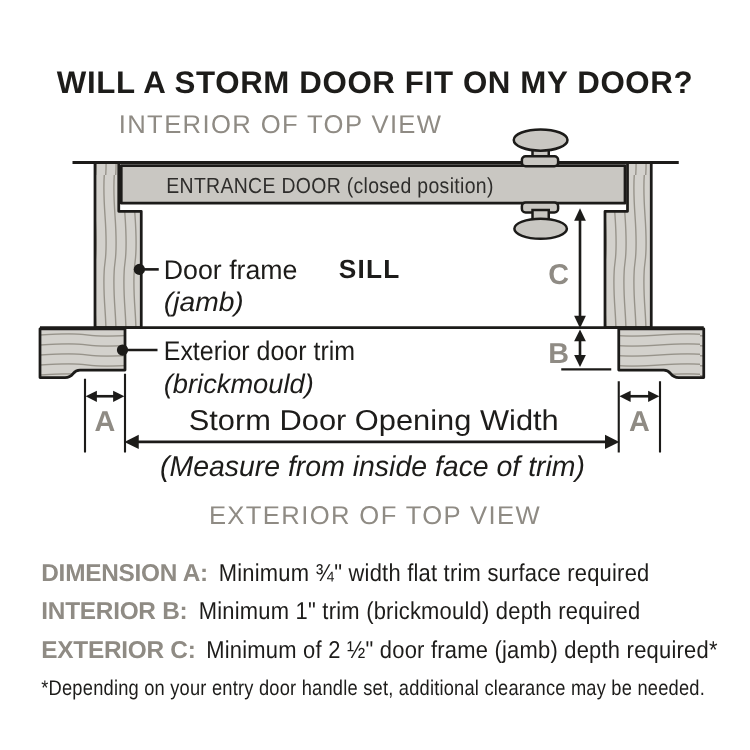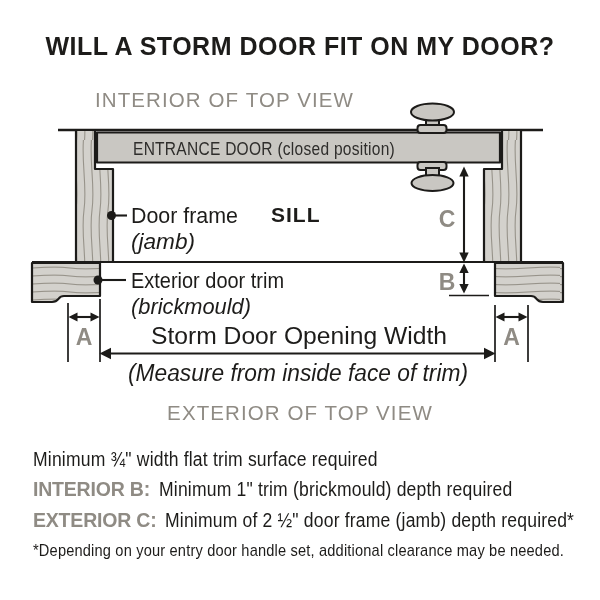--- a/index.html
+++ b/index.html
@@ -2,21 +2,21 @@
 <html><head>
 <meta charset="utf-8">
 <style>
   html,body{margin:0;padding:0;}
   body{
     width:600px;height:600px;background:#ffffff;position:relative;overflow:hidden;
     font-family:"Liberation Sans",sans-serif;color:#1d1c1a;
   }
   .abs{position:absolute;}
   .title{
-    top:32px;left:0;right:0;text-align:center;
+    top:52px;left:0;right:0;text-align:center;
     font-size:25px;font-weight:bold;letter-spacing:.5px;color:#1d1c1a;white-space:nowrap;
   }
   .sec{font-size:20.5px;font-weight:normal;letter-spacing:1.1px;color:#8f8b84;white-space:nowrap;}
   .sec-interior{left:95px;top:88px;}
   .sec-exterior{left:0;right:0;text-align:center;top:401px;}
   .diagram-svg{position:absolute;left:0;top:0;width:600px;height:600px;}
 
   
   .outline{stroke:#1c1b19;stroke-width:2.2;stroke-linejoin:round;}
   .woodv{fill:url(#woodV);}
@@ -140,20 +140,21 @@
   <text class="dletter" x="447" y="290">B</text>
   <text class="dletter" x="84" y="345">A</text>
   <text class="dletter" x="511.5" y="345">A</text>
   <text class="wlabel" x="299" y="344" textLength="296" lengthAdjust="spacingAndGlyphs">Storm Door Opening Width</text>
   <text class="wital" x="298" y="381" textLength="340" lengthAdjust="spacingAndGlyphs">(Measure from inside face of trim)</text>
 </svg>
 
 <div class="abs sec sec-exterior">EXTERIOR OF TOP VIEW</div>
 
 <div class="abs legend-row row-a">
+  <span class="legend-label">DIMENSION A:</span>
   <span class="legend-text">Minimum ¾" width flat trim surface required</span>
 </div>
 <div class="abs legend-row row-b">
   <span class="legend-label">INTERIOR B:</span>
   <span class="legend-text">Minimum 1" trim (brickmould) depth required</span>
 </div>
 <div class="abs legend-row row-c">
   <span class="legend-label">EXTERIOR C:</span>
   <span class="legend-text">Minimum of 2 ½" door frame (jamb) depth required*</span>
 </div>

